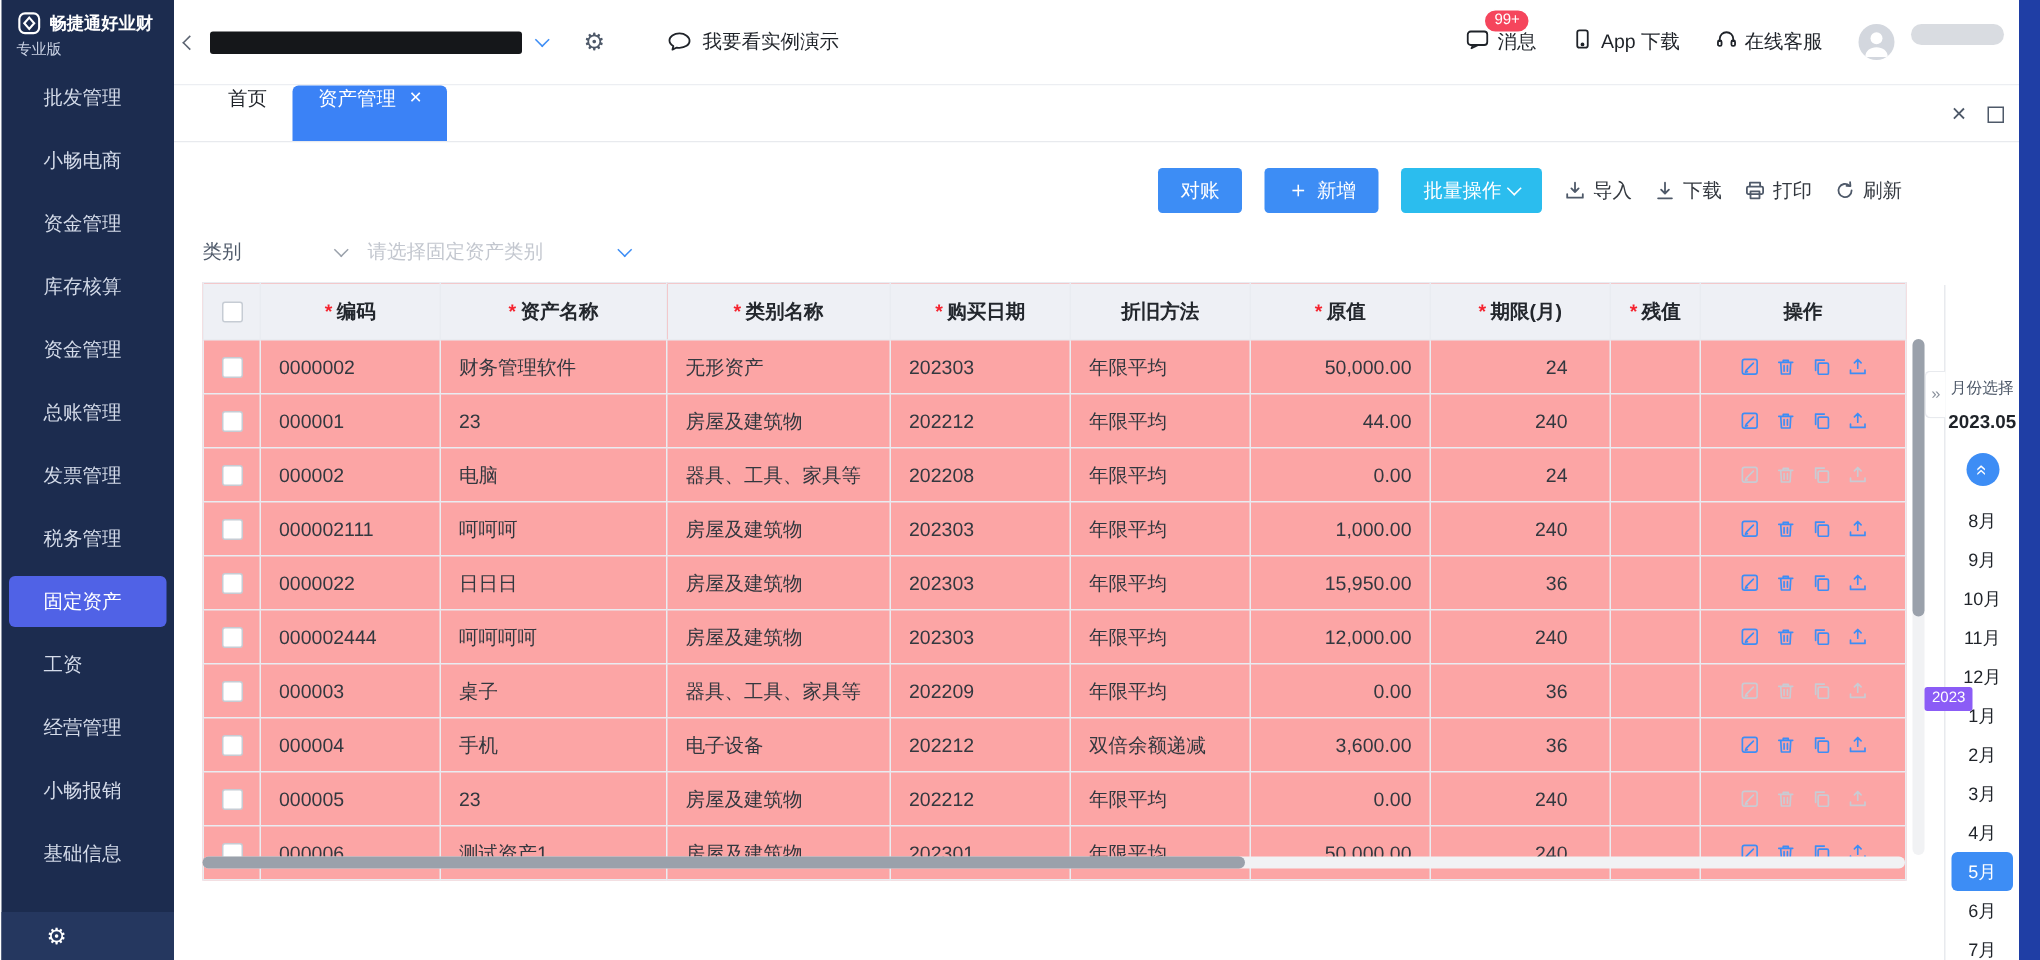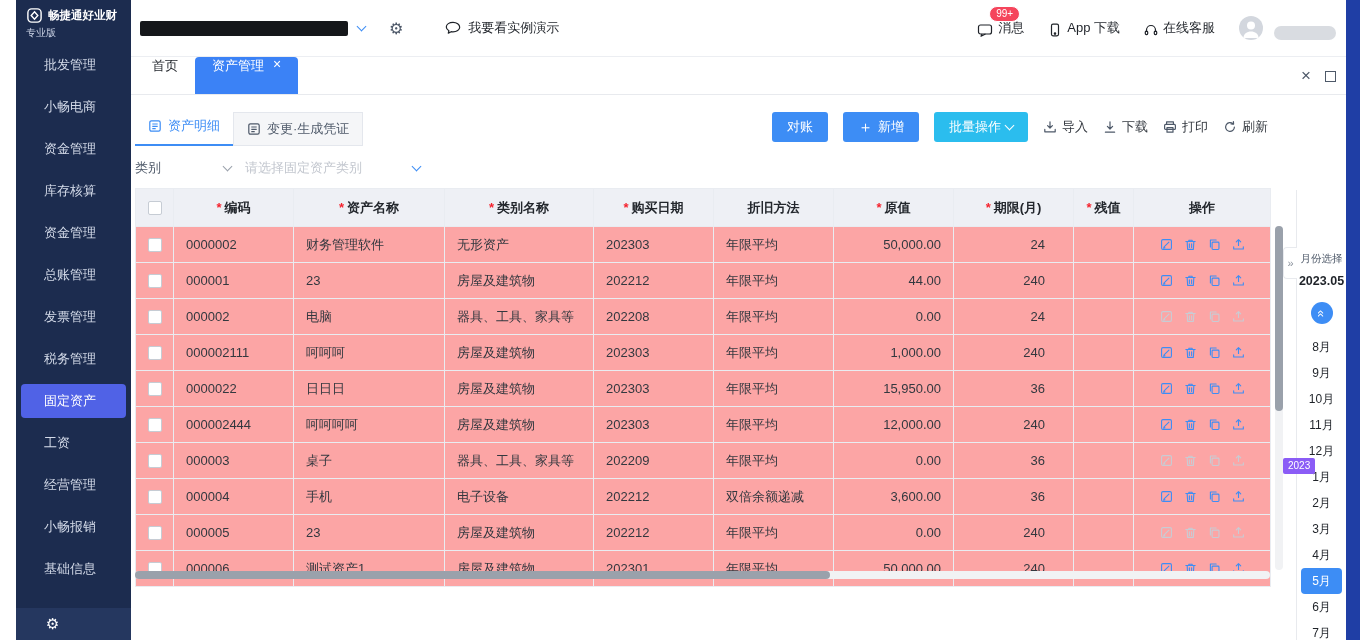--- a/index.html
+++ b/index.html
@@ -1,21 +1,21 @@
 <!DOCTYPE html>
 <html><head>
 <meta charset="utf-8">
 <style>
   * { margin:0; padding:0; box-sizing:border-box; }
   html,body { width:1360px; height:640px; overflow:hidden;
     font-family:"Liberation Sans","DejaVu Sans",sans-serif; background:#fff; }
   .app { position:relative; width:1360px; height:640px; overflow:hidden; background:#fff; }
 
   
-  .sidebar { position:absolute; left:16px; top:0; width:115px; height:640px; background:#1c2c4f; z-index:5; }
+  .sidebar { position:absolute; left:1px; top:0; width:115px; height:640px; background:#1c2c4f; z-index:5; }
   .logo { padding:7px 0 0 10px; height:44px; }
   .logo-row { display:flex; align-items:center; gap:5px; }
   .logo-icon { width:17px; height:17px; flex:none; }
   .logo-title { color:#fff; font-size:11.5px; font-weight:bold; white-space:nowrap; }
   .logo-sub { color:#c8d0e2; font-size:10px; margin-top:2px; }
   .menu { margin-top:0; }
   .menu-item { position:relative; height:42px; line-height:42px; padding-left:28px; font-size:13px; color:#d4dbe9; cursor:pointer; white-space:nowrap; }
   .menu-item.active { color:#fff; }
   .menu-item.active::before { content:""; position:absolute; left:5px; right:5px; top:4px; bottom:4px; background:#5062e6; border-radius:4px; z-index:-1; }
   .sidebar-gear { position:absolute; left:0; bottom:0; width:115px; height:32px; background:#25375f; display:flex; align-items:center; padding-left:30px; color:#fff; font-size:15px; }
@@ -30,21 +30,21 @@
   .topbar { position:relative; height:57px; border-bottom:1px solid #eceef2; display:flex; align-items:center; padding:0 10px 0 6px; background:#fff; }
   .chv { display:inline-block; width:7px; height:7px; border-right:1.6px solid currentColor; border-bottom:1.6px solid currentColor; transform:rotate(45deg); }
   .chv.left { transform:rotate(135deg); }
   .chv.sm { width:5px; height:5px; }
   .topbar .collapse { color:#5a6270; margin:0 2px 0 2px; }
   .company-redacted { width:208px; height:15px; background:#15171a; border-radius:2px; margin-left:8px; }
   .company-caret { color:#3d8df5; margin-left:10px; margin-top:-3px; }
   .top-gear { font-size:16px; color:#4e5969; margin-left:24px; cursor:pointer; }
   .demo { display:flex; align-items:center; gap:7px; margin-left:42px; font-size:13px; color:#1f2329; cursor:pointer; }
   .topbar-right { margin-left:auto; display:flex; align-items:center; gap:24px; }
-  .top-item { display:flex; align-items:flex-end; gap:5px; font-size:13px; color:#1f2329; cursor:pointer; position:relative; }
+  .top-item { display:flex; align-items:flex-start; gap:5px; font-size:13px; color:#1f2329; cursor:pointer; position:relative; }
   .badge { position:absolute; top:-13px; left:12px; background:#f5455c; color:#fff; font-size:10px; line-height:1; border-radius:8px; padding:2px 6px; border:1px solid #fff; }
   .avatar { width:24px; height:24px; border-radius:50%; background:#d3d7de; overflow:hidden; flex:none; }
   .name-redacted { width:62px; height:14px; background:#d9dce1; border-radius:7px; margin-left:6px; }
 
   
   .tabbar { position:relative; height:38px; border-bottom:1px solid #e8eaee; display:flex; align-items:stretch; padding-left:20px; background:#fff; }
   .tab { display:flex; align-items:flex-start; gap:9px; padding:0 17px; font-size:13px; color:#1f2329; cursor:pointer; }
   .tab.active { background:#3b82f6; color:#fff; border-radius:4px 4px 0 0; }
   .tab-close { font-size:14px; line-height:1; }
   .tabbar-right { position:absolute; right:10px; top:0; height:38px; display:flex; align-items:center; gap:14px; color:#4e5969; }
@@ -219,36 +219,20 @@
         </div>
       <div class="tabbar-right">
         <span class="x-icon">×</span>
         <span class="fs-box"></span>
       </div>
     </div>
 
     <section class="content">
 
       <div class="toolbar">
-        <div style="display:flex;align-items:flex-end;">
-            <div class="subtab active">
-    <svg width="14" height="14" viewBox="0 0 14 14" fill="none" stroke="currentColor" stroke-width="1.2" stroke-linejoin="round">
-                <rect x="1.8" y="1.8" width="10.4" height="10.4" rx="1.6"></rect>
-                <path d="M4.3 5h5.4M4.3 7.3h5.4M4.3 9.6h3.4"></path>
-              </svg>
-    <span>资产明细</span>
-  </div>
-            <div class="subtab">
-    <svg width="14" height="14" viewBox="0 0 14 14" fill="none" stroke="currentColor" stroke-width="1.2" stroke-linejoin="round">
-                <rect x="1.8" y="1.8" width="10.4" height="10.4" rx="1.6"></rect>
-                <path d="M4.3 5h5.4M4.3 7.3h5.4M4.3 9.6h3.4"></path>
-              </svg>
-    <span>变更·生成凭证</span>
-  </div>
-          </div>
         <div class="toolbar-actions">
             <button class="btn blue">
 
     <span>对账</span>
 
   </button>
             <button class="btn blue">
     <span class="plus">＋</span>
     <span>新增</span>
 

